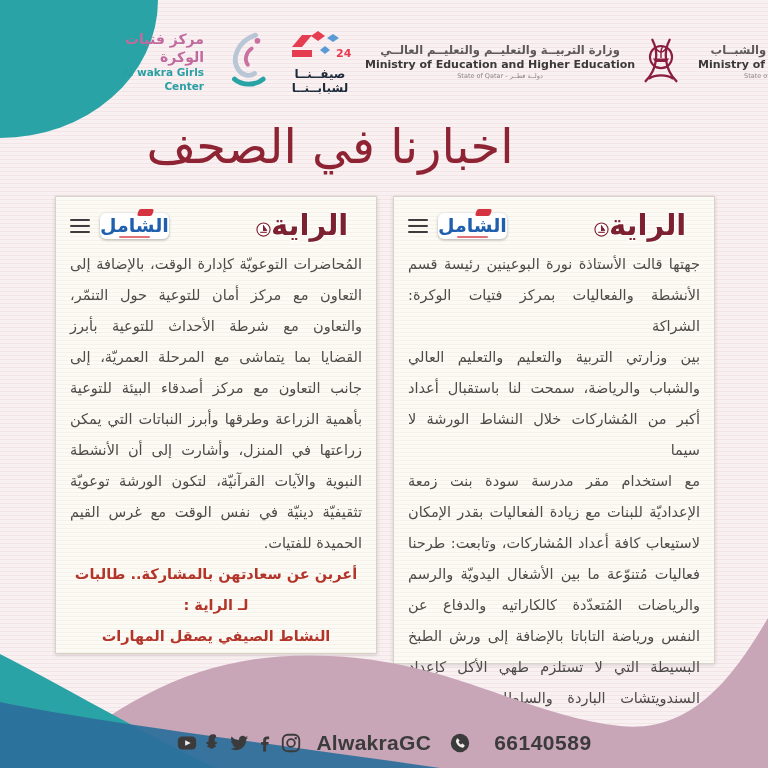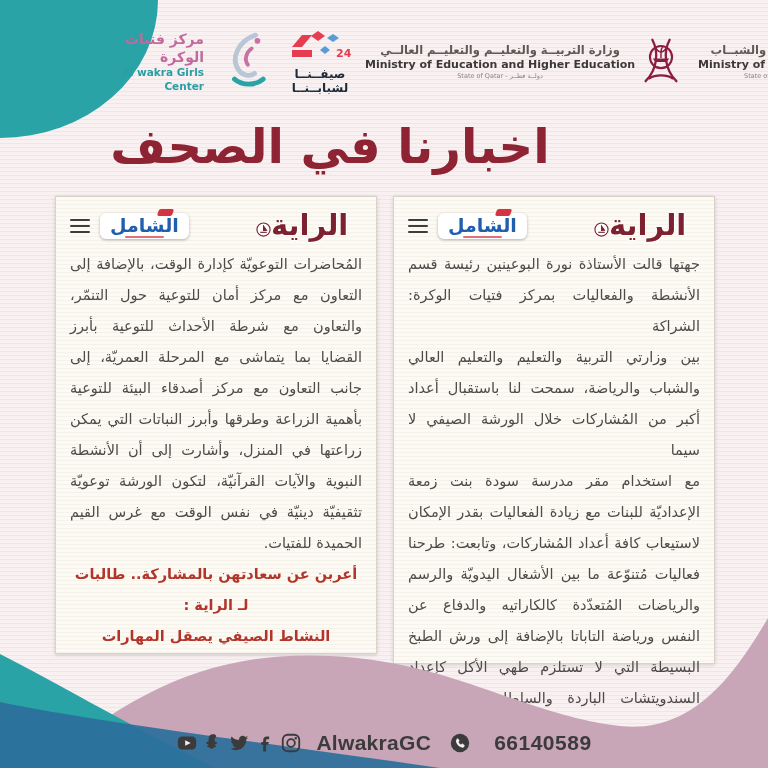--- a/index.html
+++ b/index.html
@@ -21,32 +21,32 @@
   .vdiv{width:1px;height:48px;background:#dcccd2;margin:0 10px;}
   .summer{width:80px;text-align:center;line-height:1.2;}
   .summer-words{font-size:12px;font-weight:bold;color:#1c2a3a;direction:rtl;}
   .ministry{display:flex;align-items:center;gap:1px;margin-left:12px;}
   .min-text{text-align:center;line-height:1.3;}
   .min-ar{font-size:11.5px;font-weight:bold;color:#5d5a56;direction:rtl;white-space:nowrap;}
   .min-en{font-size:11px;font-weight:bold;color:#3b3a38;white-space:nowrap;}
   .min-state{font-size:6.5px;color:#8a8784;}
   
   .page-title{position:absolute;top:104px;left:0;width:660px;text-align:center;
-    color:#8e2433;font-size:48px;font-weight:bold;direction:rtl;line-height:84px;}
+    color:#8e2433;font-size:48px;font-weight:normal;direction:rtl;line-height:84px;}
   
   .panel{position:absolute;top:196px;width:322px;background:#fcfaf4;
     background-image:repeating-linear-gradient(180deg,#fcfaf4 0px,#fcfaf4 3px,#f6f2e9 3px,#f6f2e9 4px);
     border:1px solid #d8d2c8;box-shadow:0 1px 4px rgba(0,0,0,.15);box-sizing:border-box;padding:6px 14px 10px;}
   .panel.left{left:55px;height:458px;}
   .panel.right{left:393px;height:468px;}
   .masthead{display:flex;align-items:center;height:46px;direction:ltr;}
   .hamburger{width:20px;display:flex;flex-direction:column;gap:3.5px;cursor:pointer;}
   .hamburger i{display:block;height:2.6px;background:#3d3d3d;border-radius:1px;}
   .alshamel-box{position:relative;margin-left:10px;background:#ffffff;border-radius:6px;
-    box-shadow:0 1px 3px rgba(0,0,0,.3);padding:1px 10px 3px;font-size:19px;font-weight:bold;
+    box-shadow:0 1px 3px rgba(0,0,0,.3);padding:1px 0 3px;font-size:19px;font-weight:bold;
     color:#1f5fae;direction:rtl;}
   .alshamel-accent{position:absolute;top:-4px;right:16px;width:15px;height:7px;background:#d5333f;
     border-radius:2px;transform:skewX(-18deg);}
   .alshamel-under{position:absolute;bottom:1px;left:28%;width:44%;height:2px;background:#d5333f;opacity:.7;border-radius:1px;}
   .alraya{margin-left:auto;width:148px;text-align:center;}
   .alraya-micro{height:2px;background:#9a3544;opacity:.7;border-radius:1px;margin:0 20px 1px;}
   .alraya-micro.b{margin:1px 34px 0;}
   .alraya-main{font-size:29px;font-weight:bold;color:#7c2130;line-height:1.05;direction:rtl;
     text-shadow:1px 1px 0 #ffffff,-1px 1px 0 #ffffff,1px -1px 0 #ffffff;}
   .alraya-circle{display:inline-block;vertical-align:middle;margin-left:2px;}
@@ -193,21 +193,21 @@
                 <path d="M4.5 11 h7" stroke="#7c2130" stroke-width="1.2"></path>
               </svg></span><span>الراية</span></span>
         <span class="alraya-micro b"></span>
       </span>
     </div>
     <div class="article">
       <div class="line">جهتها قالت الأستاذة نورة البوعينين رئيسة قسم</div>
       <div class="line">الأنشطة والفعاليات بمركز فتيات الوكرة: الشراكة</div>
       <div class="line">بين وزارتي التربية والتعليم والتعليم العالي</div>
       <div class="line">والشباب والرياضة، سمحت لنا باستقبال أعداد</div>
-      <div class="line">أكبر من المُشاركات خلال الورشة الصيفي لا سيما</div>
+      <div class="line">أكبر من المُشاركات خلال النشاط الورشة لا سيما</div>
       <div class="line">مع استخدام مقر مدرسة سودة بنت زمعة</div>
       <div class="line">الإعداديّة للبنات مع زيادة الفعاليات بقدر الإمكان</div>
       <div class="line">لاستيعاب كافة أعداد المُشاركات، وتابعت: طرحنا</div>
       <div class="line">فعاليات مُتنوّعة ما بين الأشغال اليدويّة والرسم</div>
       <div class="line">والرياضات المُتعدّدة كالكاراتيه والدفاع عن</div>
       <div class="line">النفس ورياضة التاباتا بالإضافة إلى ورش الطبخ</div>
       <div class="line">البسيطة التي لا تستلزم طهي الأكل كإعداد</div>
       <div class="line">السندويتشات الباردة والسلطات، فضلًا عن</div>
     </div>
   </div>

